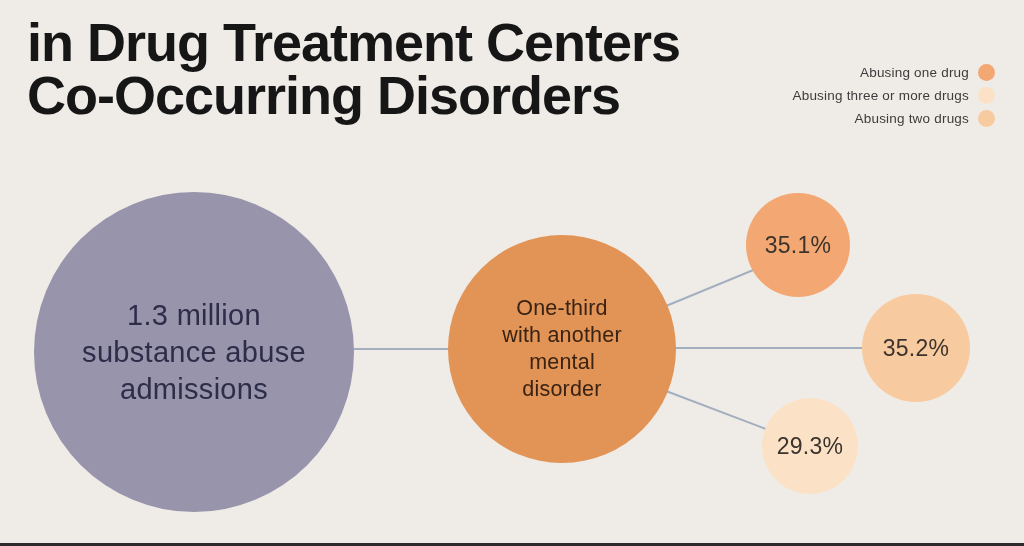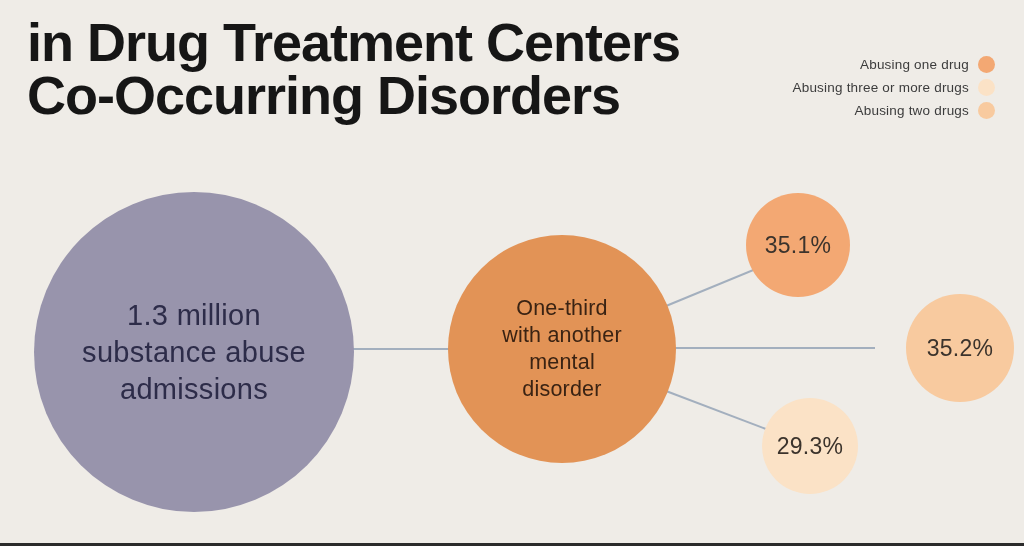--- a/index.html
+++ b/index.html
@@ -25,21 +25,21 @@
     line-height: 53px;
     font-weight: bold;
     letter-spacing: -1px;
     color: var(--title-text, #161616);
   }
   .title span { display: block; }
 
   
   .legend {
     position: absolute;
-    top: 55px;
+    top: 63px;
     right: 29px;
   }
   .legend-row {
     display: flex;
     align-items: center;
     justify-content: flex-end;
     gap: 9px;
     height: 19px;
     margin-bottom: 4px;
     font-size: 13.5px;
@@ -98,21 +98,21 @@
   }
   .bubble .line { display: block; }
 
   .leaf {
     color: var(--leaf-text, #3B332C);
     font-size: 23px;
     font-weight: 500;
     letter-spacing: 0.3px;
   }
   .leaf-1 { left: 746px; top: 193px; width: 104px; height: 104px; background: var(--leaf-1, #F3A873); }
-  .leaf-2 { left: 906px; top: 294px; width: 108px; height: 108px; background: var(--leaf-2, #F8CA9F); }
+  .leaf-2 { left: 862px; top: 294px; width: 108px; height: 108px; background: var(--leaf-2, #F8CA9F); }
   .leaf-3 { left: 762px; top: 398px; width:  96px; height:  96px; background: var(--leaf-3, #FBE2C6); }
 
   
   .bottom-bar {
     position: absolute;
     left: 0; bottom: 0;
     width: 100%;
     height: 3px;
     background: var(--footer-bar, #2B2B2B);
   }

